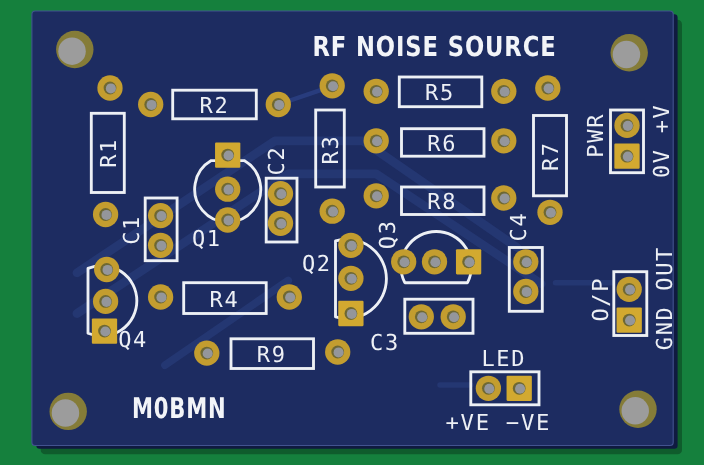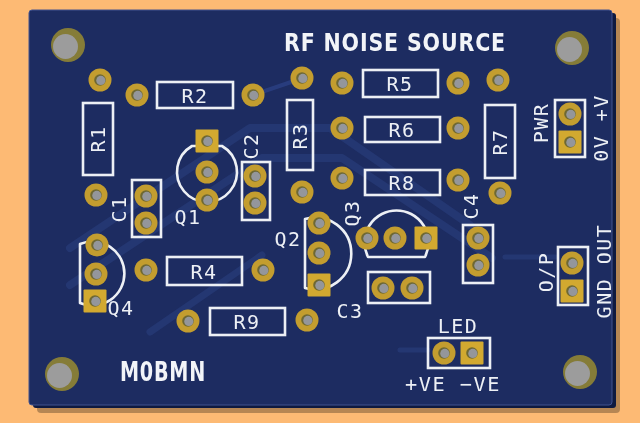--- a/index.html
+++ b/index.html
@@ -1,16 +1,16 @@
 <!DOCTYPE html>
 <html><head>
 <meta charset="utf-8">
 <style>
   html,body{margin:0;padding:0;background:#a3a3a3;}
-  .stage{position:relative;width:640px;height:423px;background:#fdba74;overflow:hidden;
+  .stage{position:relative;width:640px;height:423px;background:#15803d;overflow:hidden;
          font-family:"DejaVu Sans",sans-serif;}
   svg{position:absolute;inset:0;display:block;}
   text.silk{font-family:"DejaVu Sans Mono",monospace;font-size:20px;letter-spacing:1.5px;
             fill:#edf0f5;font-weight:400;}
   text.title{font-family:"DejaVu Sans",sans-serif;font-size:25px;font-weight:700;
              fill:#f2f4f8;letter-spacing:1px;}
   text.author{font-family:"DejaVu Sans",sans-serif;font-size:26px;font-weight:700;
               fill:#f2f4f8;letter-spacing:1px;}
 </style>
 </head>

